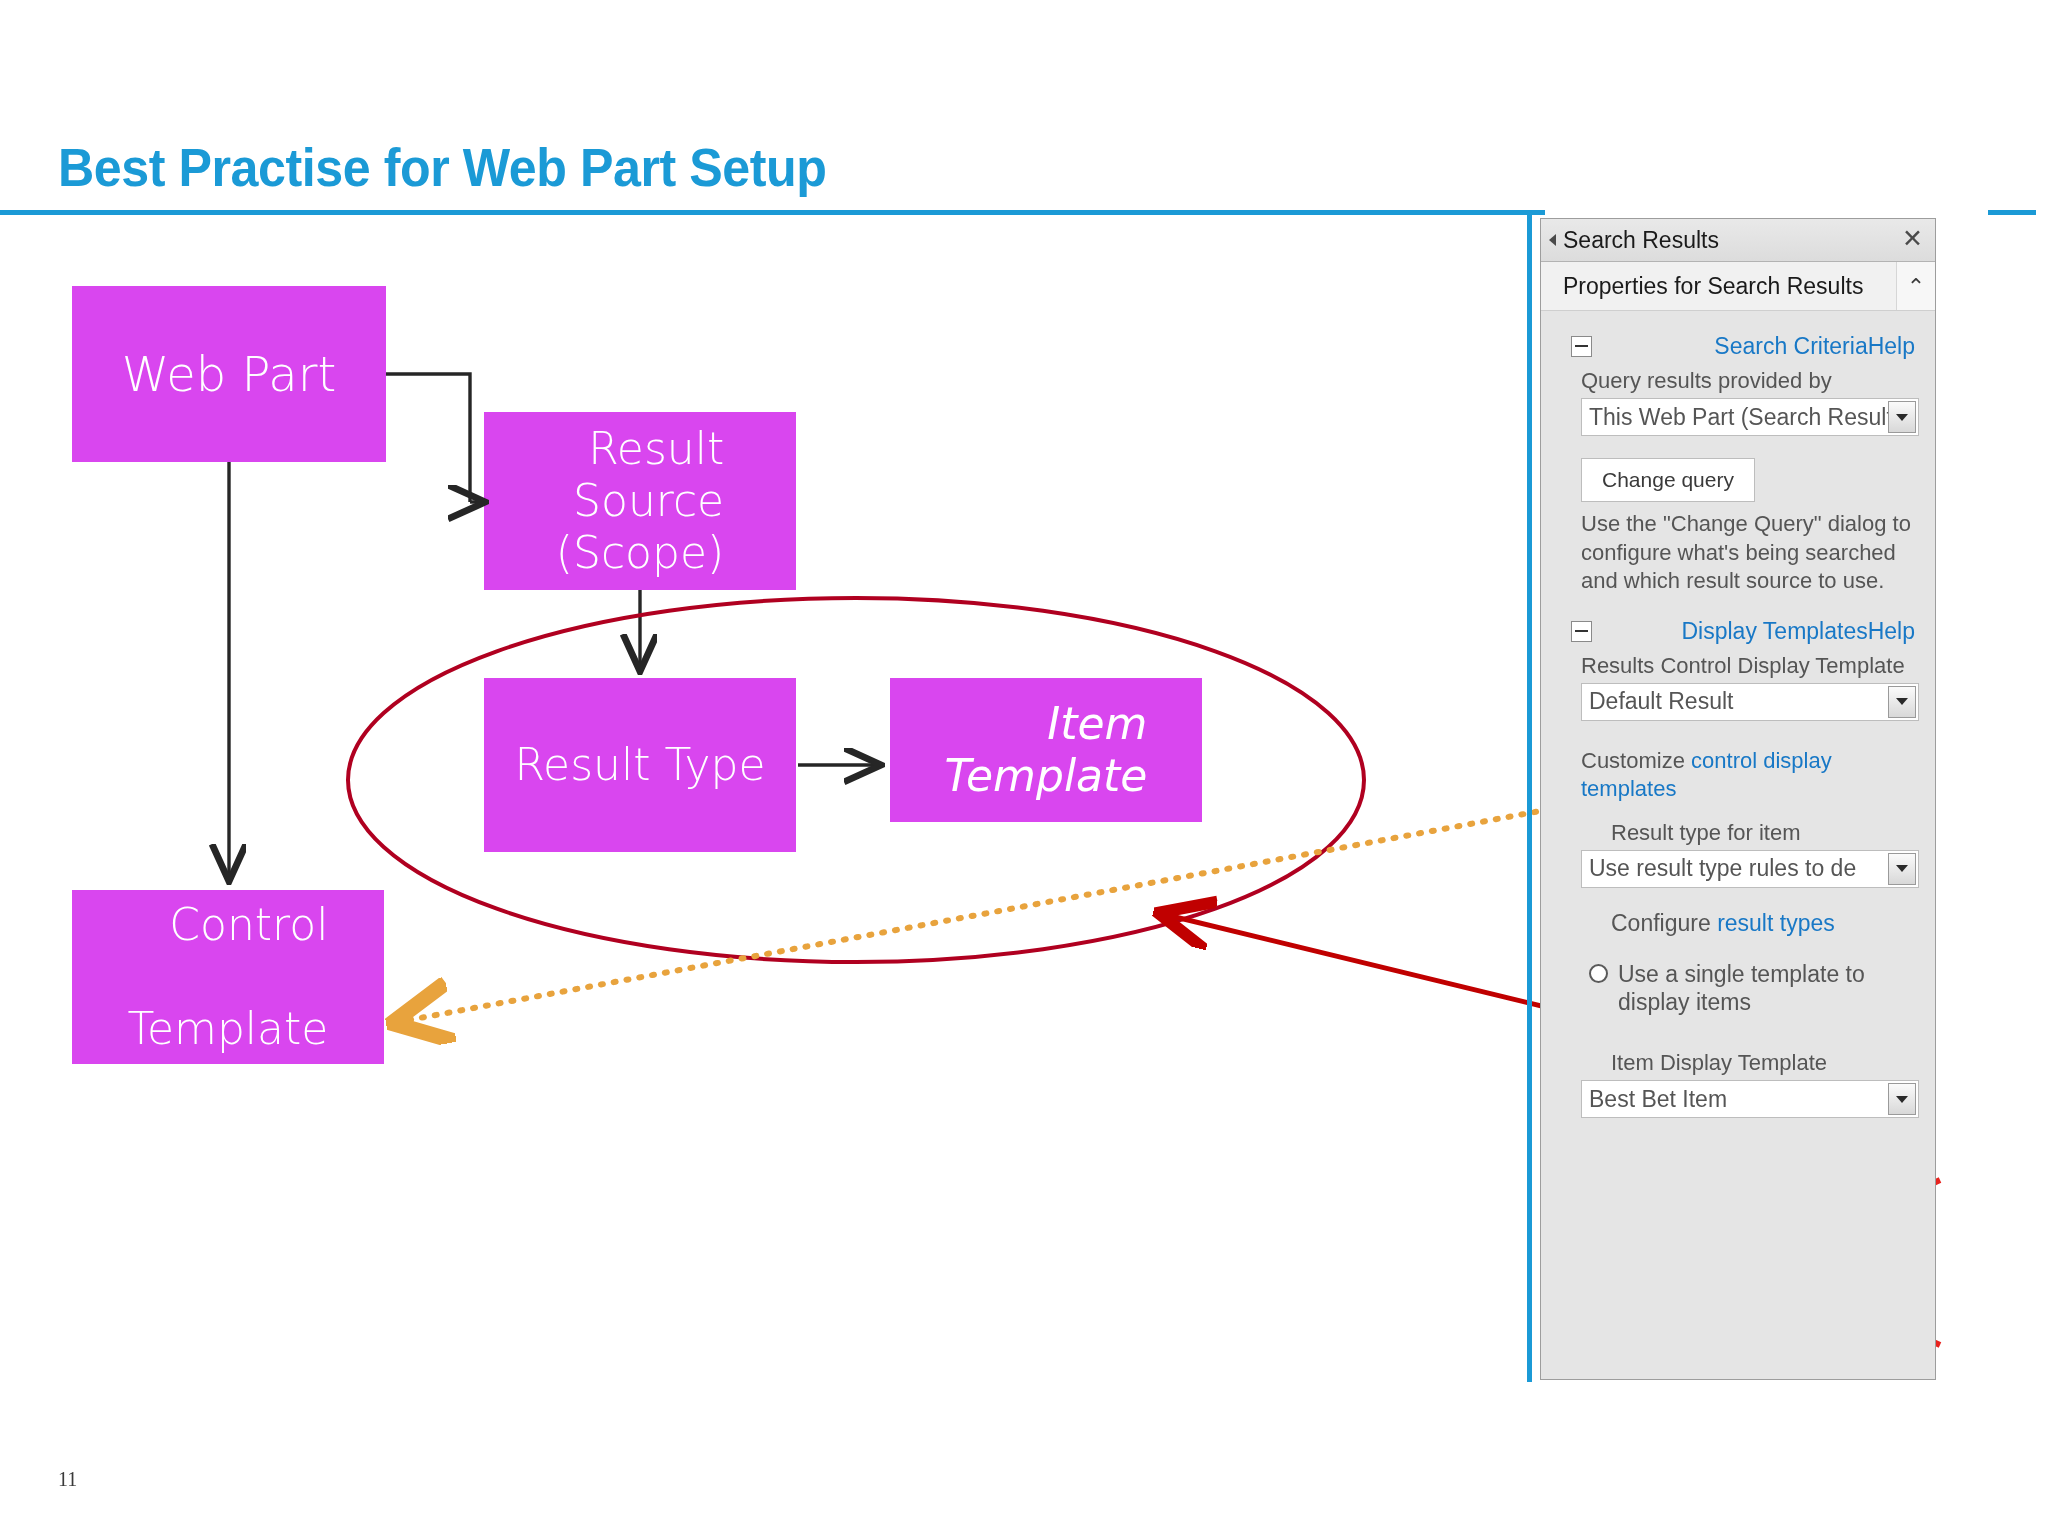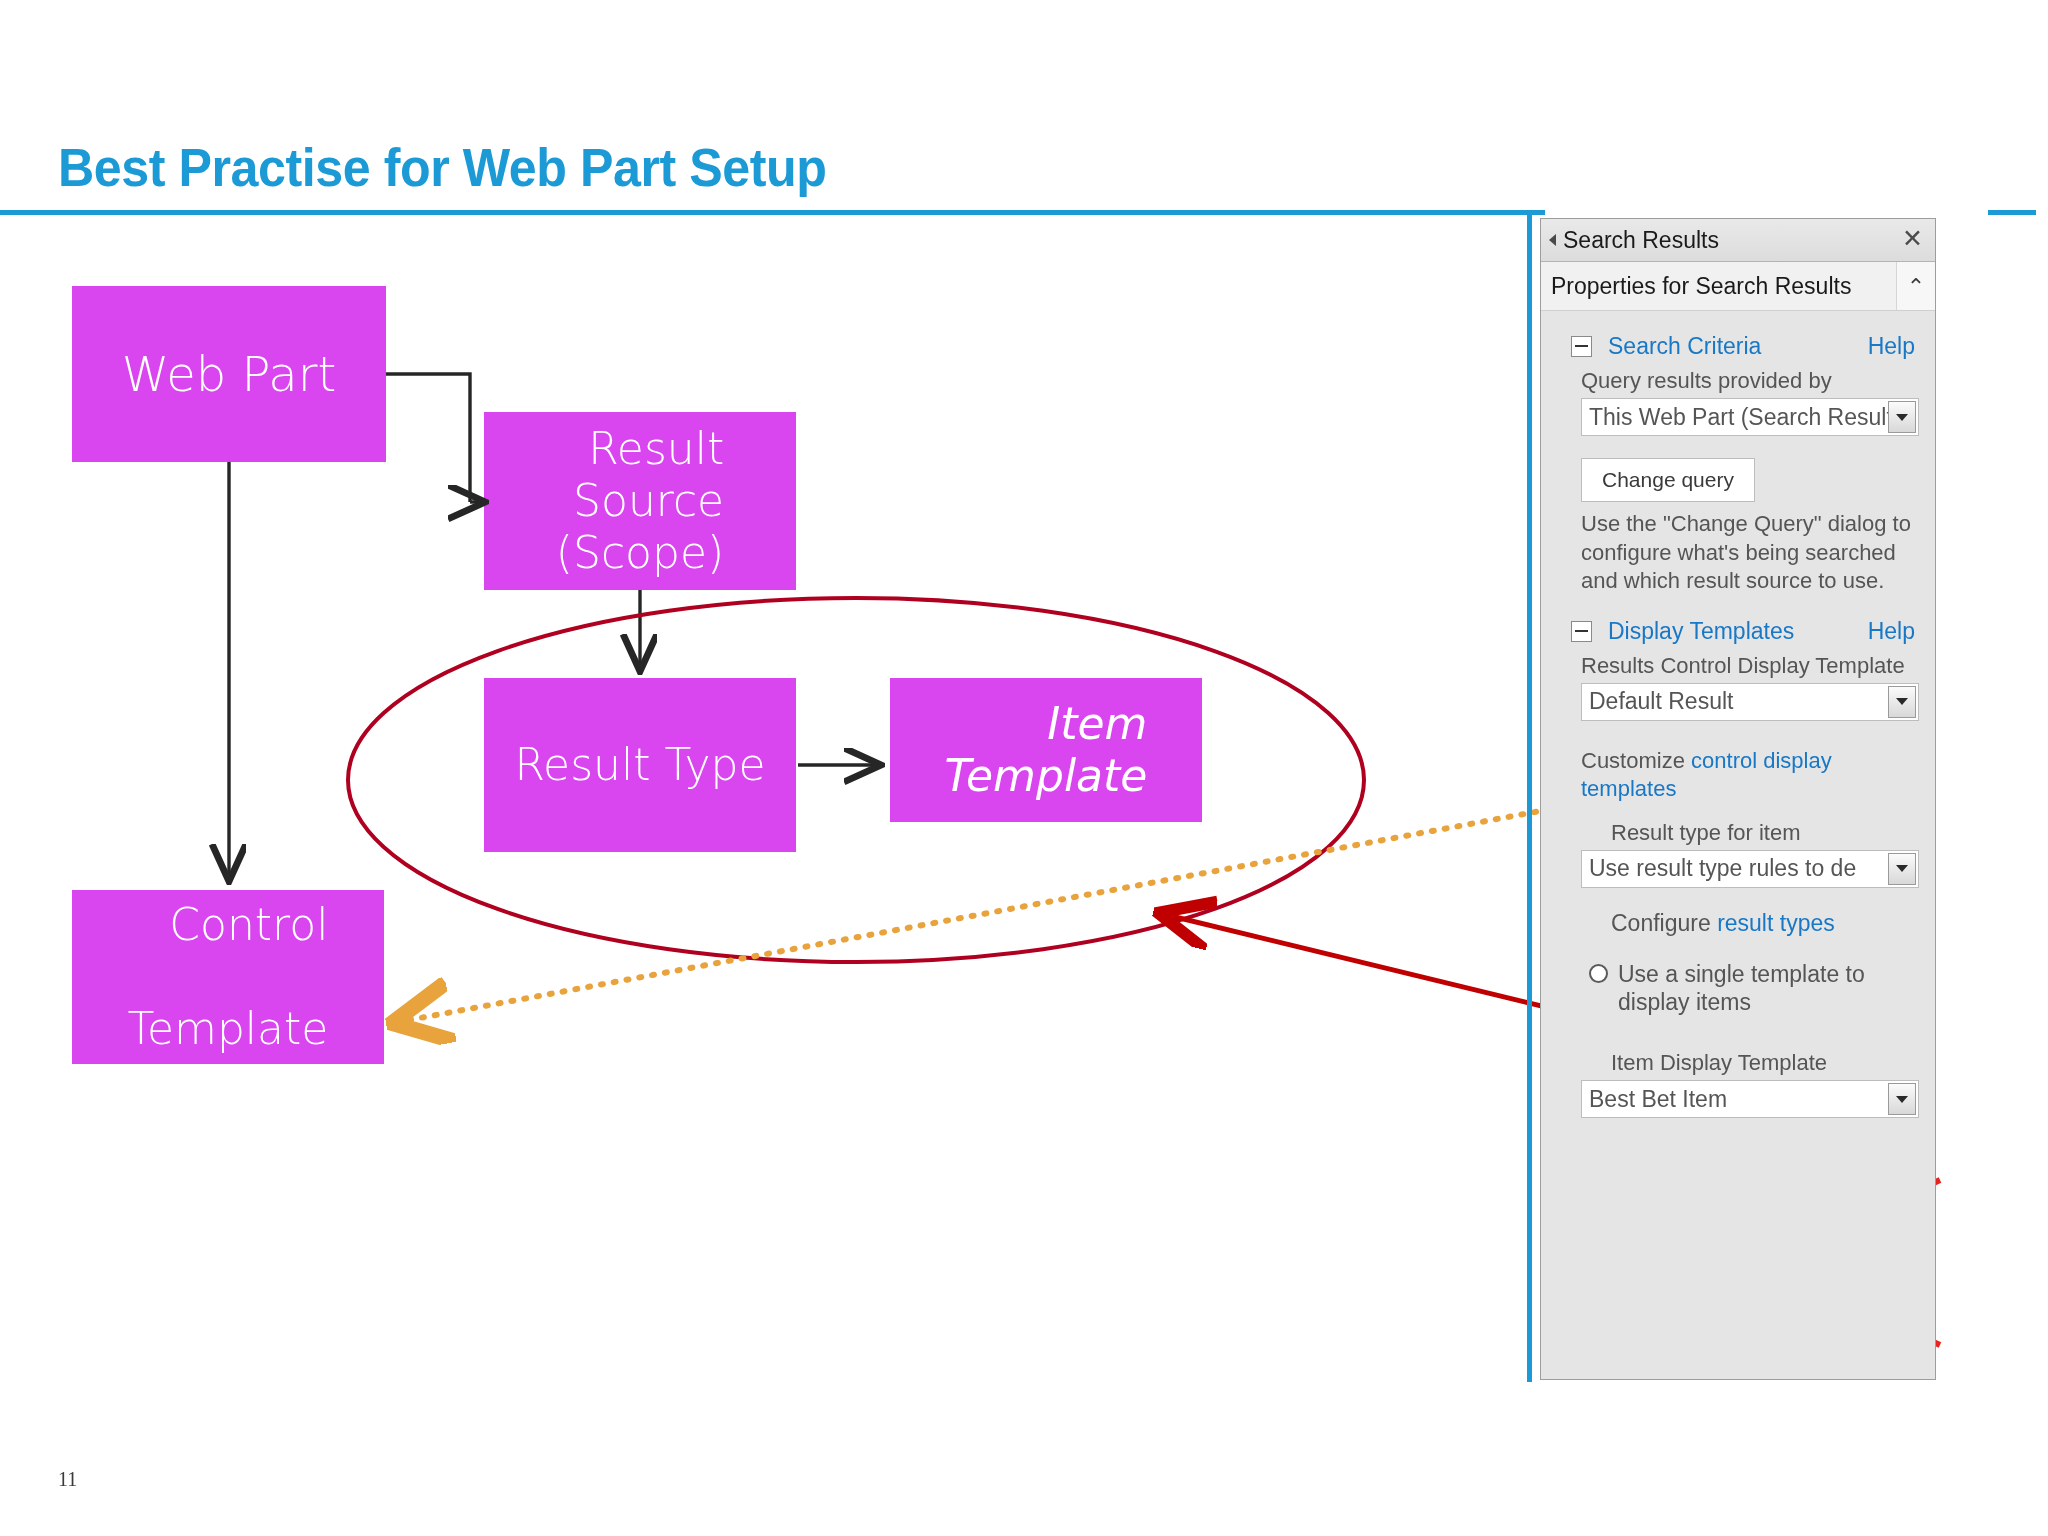--- a/index.html
+++ b/index.html
@@ -89,32 +89,33 @@
     font-size:25px;color:#4a4a4a;line-height:22px;
     font-family:"DejaVu Sans", sans-serif;
   }
   #panel-subbar{
     position:relative;
     height:48px;
     background:#f1f1f1;
     border-bottom:1px solid #cfcfcf;
     display:flex;align-items:center;
   }
-  #panel-subbar-text{margin-left:10px;font-size:23px;color:#1a1a1a;}
+  #panel-subbar-text{margin-left:22px;font-size:23px;color:#1a1a1a;}
   #panel-collapse-btn{
     position:absolute;right:0;top:0;bottom:0;width:38px;
     background:#f7f7f7;border-left:1px solid #d6d6d6;
     display:flex;align-items:center;justify-content:center;
     font-size:22px;color:#3b3b3b;font-family:"DejaVu Sans",sans-serif;
   }
   #panel-body{padding:0 0 0 0;position:relative;}
 
   .section-head{
     display:flex;align-items:center;
     margin:22px 16px 0 30px;
+    text-align:right;
   }
   .expander{
     width:19px;height:19px;
     border:1px solid #8a8a8a;background:#fff;
     position:relative;flex:0 0 auto;
   }
   .expander::after{
     content:"";position:absolute;left:3px;right:3px;top:8px;height:2px;background:#333;
   }
   .section-title{

